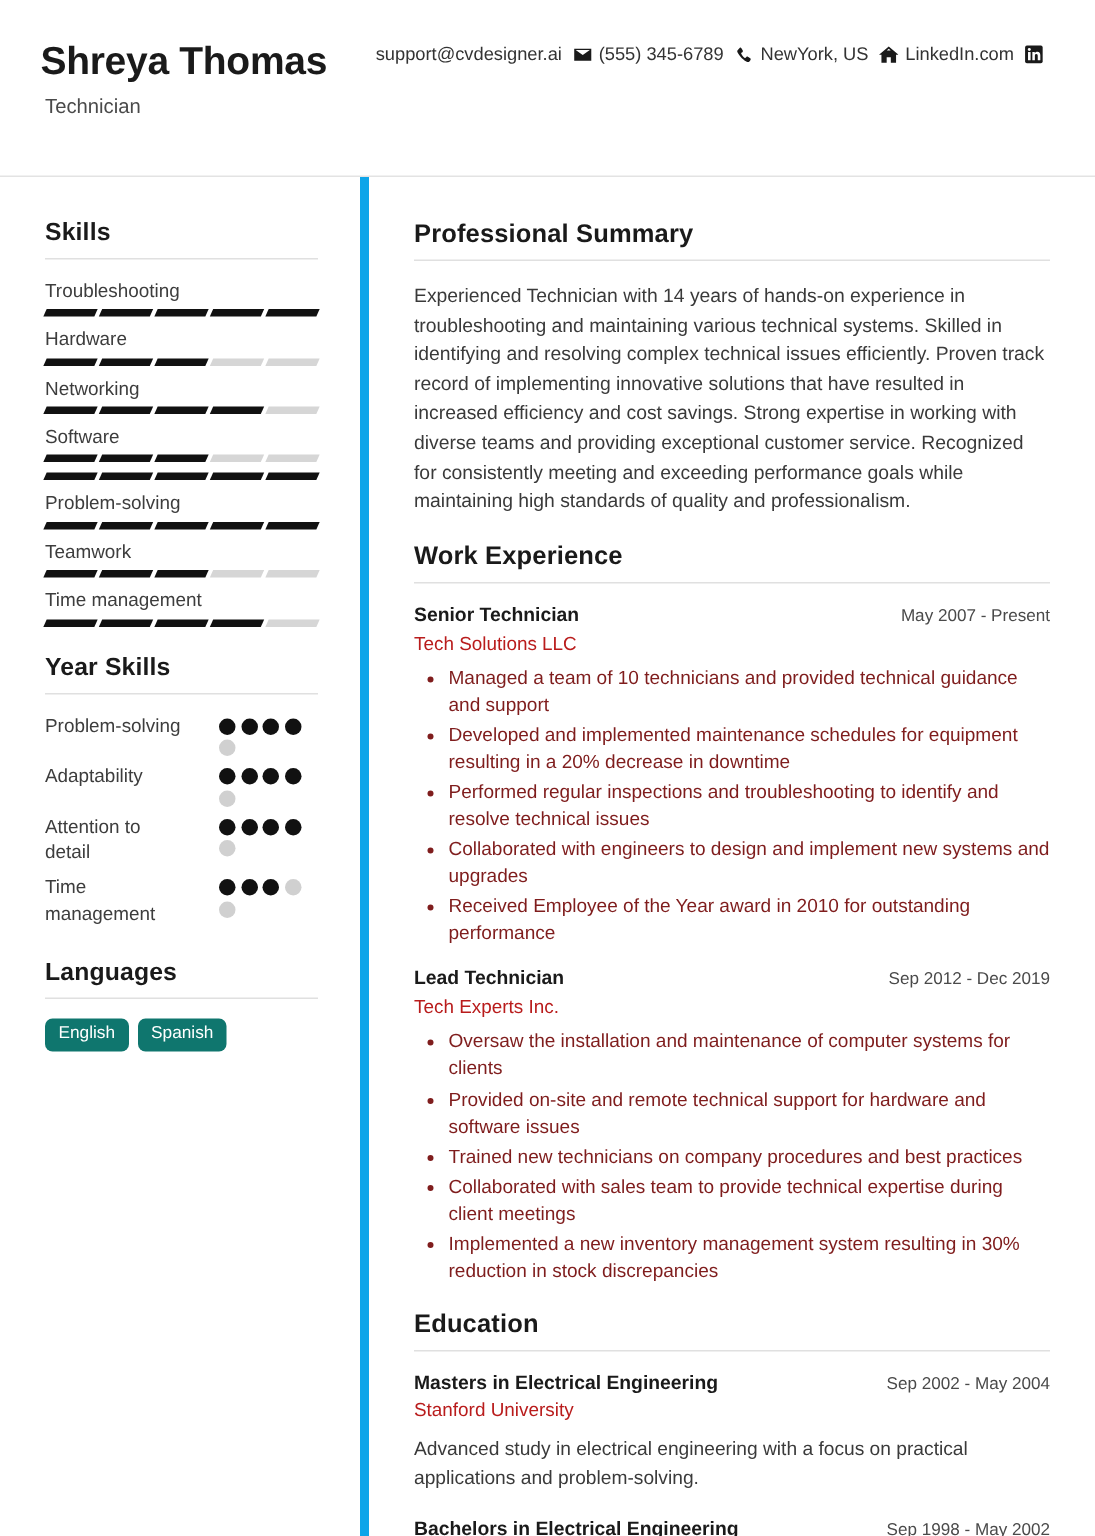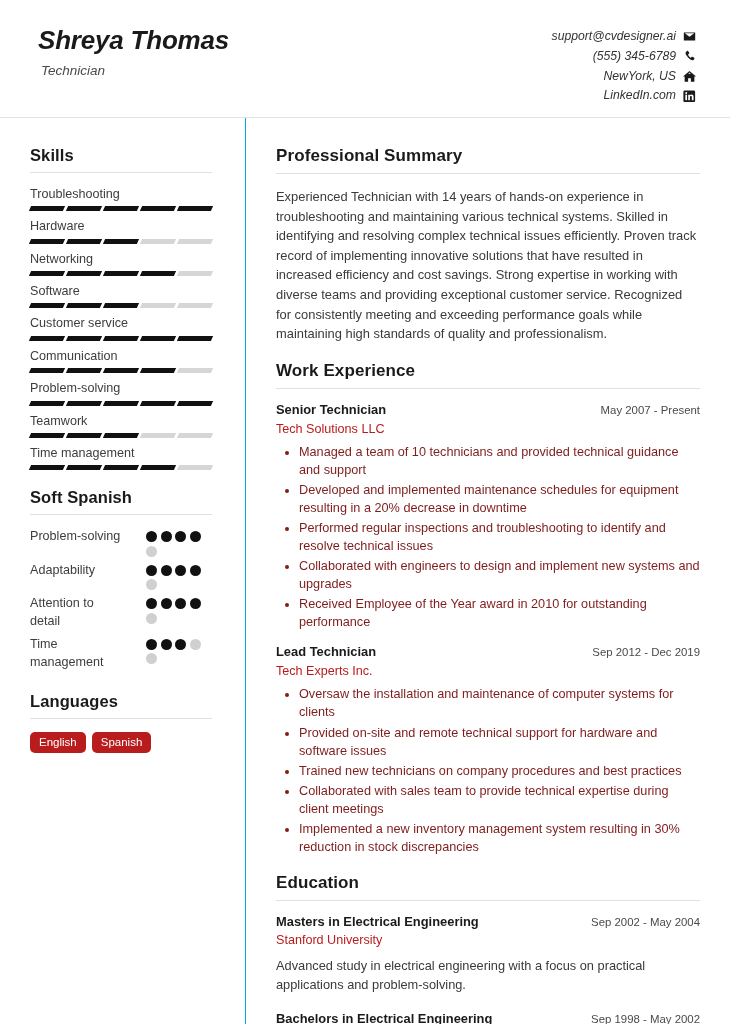--- a/index.html
+++ b/index.html
@@ -11,42 +11,40 @@
     font-family: "Liberation Sans", sans-serif;
     color: #333333;
     overflow: hidden;
   }
 
   
   .header {
     display: flex;
     justify-content: space-between;
     align-items: flex-start;
-    padding: 26px 34px 18px 38px;
+    padding: 26px 34px 18px 27px;
     border-bottom: 1px solid #e3e3e3;
     height: 118px;
-    font-style: italic;
   }
   .name {
     font-size: 26px;
     font-weight: bold;
     color: #1a1a1a;
     letter-spacing: -0.2px;
     line-height: 1.15;
     margin: 0;
   }
   .job-title {
     font-size: 13.5px;
     color: #4a4a4a;
     margin-top: 7px;
     padding-left: 3px;
   }
   .contact-list {
     display: flex;
-    flex-direction: column;
     align-items: flex-end;
     gap: 4.5px;
     padding-top: 3px;
   }
   .contact-row {
     display: flex;
     align-items: center;
     justify-content: flex-end;
     gap: 7px;
     font-size: 12.2px;
@@ -66,21 +64,21 @@
   
   .body-wrap {
     display: flex;
     align-items: stretch;
     height: 906px;
   }
   .sidebar {
     width: 246px;
     flex: 0 0 246px;
     padding: 28px 17px 0 30px;
-    border-right: 1px solid #0ea5e9;
+    border-right: 6px solid #0ea5e9;
   }
   .main {
     flex: 1 1 auto;
     padding: 28px 30px 0 30px;
     min-width: 0;
   }
 
   
   .sec-title {
     font-size: 16.5px;
@@ -149,21 +147,21 @@
     border-radius: 50%;
     background: #111111;
     flex: 0 0 11px;
   }
   .dot.off { background: #d0d0d0; }
 
   
   .lang-block { margin-top: 20px; }
   .lang-tags { display: flex; gap: 6px; flex-wrap: wrap; }
   .lang-tag {
-    background: #b91c1c;
+    background: #0f766e;
     color: #ffffff;
     font-size: 11.5px;
     padding: 4px 9px 5px 9px;
     border-radius: 5px;
     line-height: 1.1;
   }
 
   
   .main-sec { margin-bottom: 17px; }
   .summary-text {
@@ -304,37 +302,26 @@
             <div class="skill-label">Software</div>
             <div class="skill-bar">
               <span class="seg"></span>
               <span class="seg"></span>
               <span class="seg"></span>
               <span class="seg off"></span>
               <span class="seg off"></span>
             </div>
           </div>
           <div class="skill-item">
-            <div class="skill-label">Customer service</div>
-            <div class="skill-bar">
-              <span class="seg"></span>
-              <span class="seg"></span>
-              <span class="seg"></span>
-              <span class="seg"></span>
-              <span class="seg"></span>
-            </div>
-          </div>
-          <div class="skill-item">
-            <div class="skill-label">Communication</div>
-            <div class="skill-bar">
-              <span class="seg"></span>
-              <span class="seg"></span>
-              <span class="seg"></span>
-              <span class="seg"></span>
-              <span class="seg off"></span>
+            <div class="skill-bar">
+              <span class="seg"></span>
+              <span class="seg"></span>
+              <span class="seg"></span>
+              <span class="seg"></span>
+              <span class="seg"></span>
             </div>
           </div>
           <div class="skill-item">
             <div class="skill-label">Problem-solving</div>
             <div class="skill-bar">
               <span class="seg"></span>
               <span class="seg"></span>
               <span class="seg"></span>
               <span class="seg"></span>
               <span class="seg"></span>
@@ -357,21 +344,21 @@
               <span class="seg"></span>
               <span class="seg"></span>
               <span class="seg"></span>
               <span class="seg off"></span>
             </div>
           </div>
         </div>
     </section>
 
     <section class="soft-block">
-      <h2 class="sec-title">Soft Spanish</h2>
+      <h2 class="sec-title">Year Skills</h2>
       <hr class="sec-rule">
       <div id="soft-list">
           <div class="soft-item">
             <div class="soft-label">Problem-solving</div>
             <div class="dots">
               <span class="dot"></span>
               <span class="dot"></span>
               <span class="dot"></span>
               <span class="dot"></span>
               <span class="dot off"></span>

